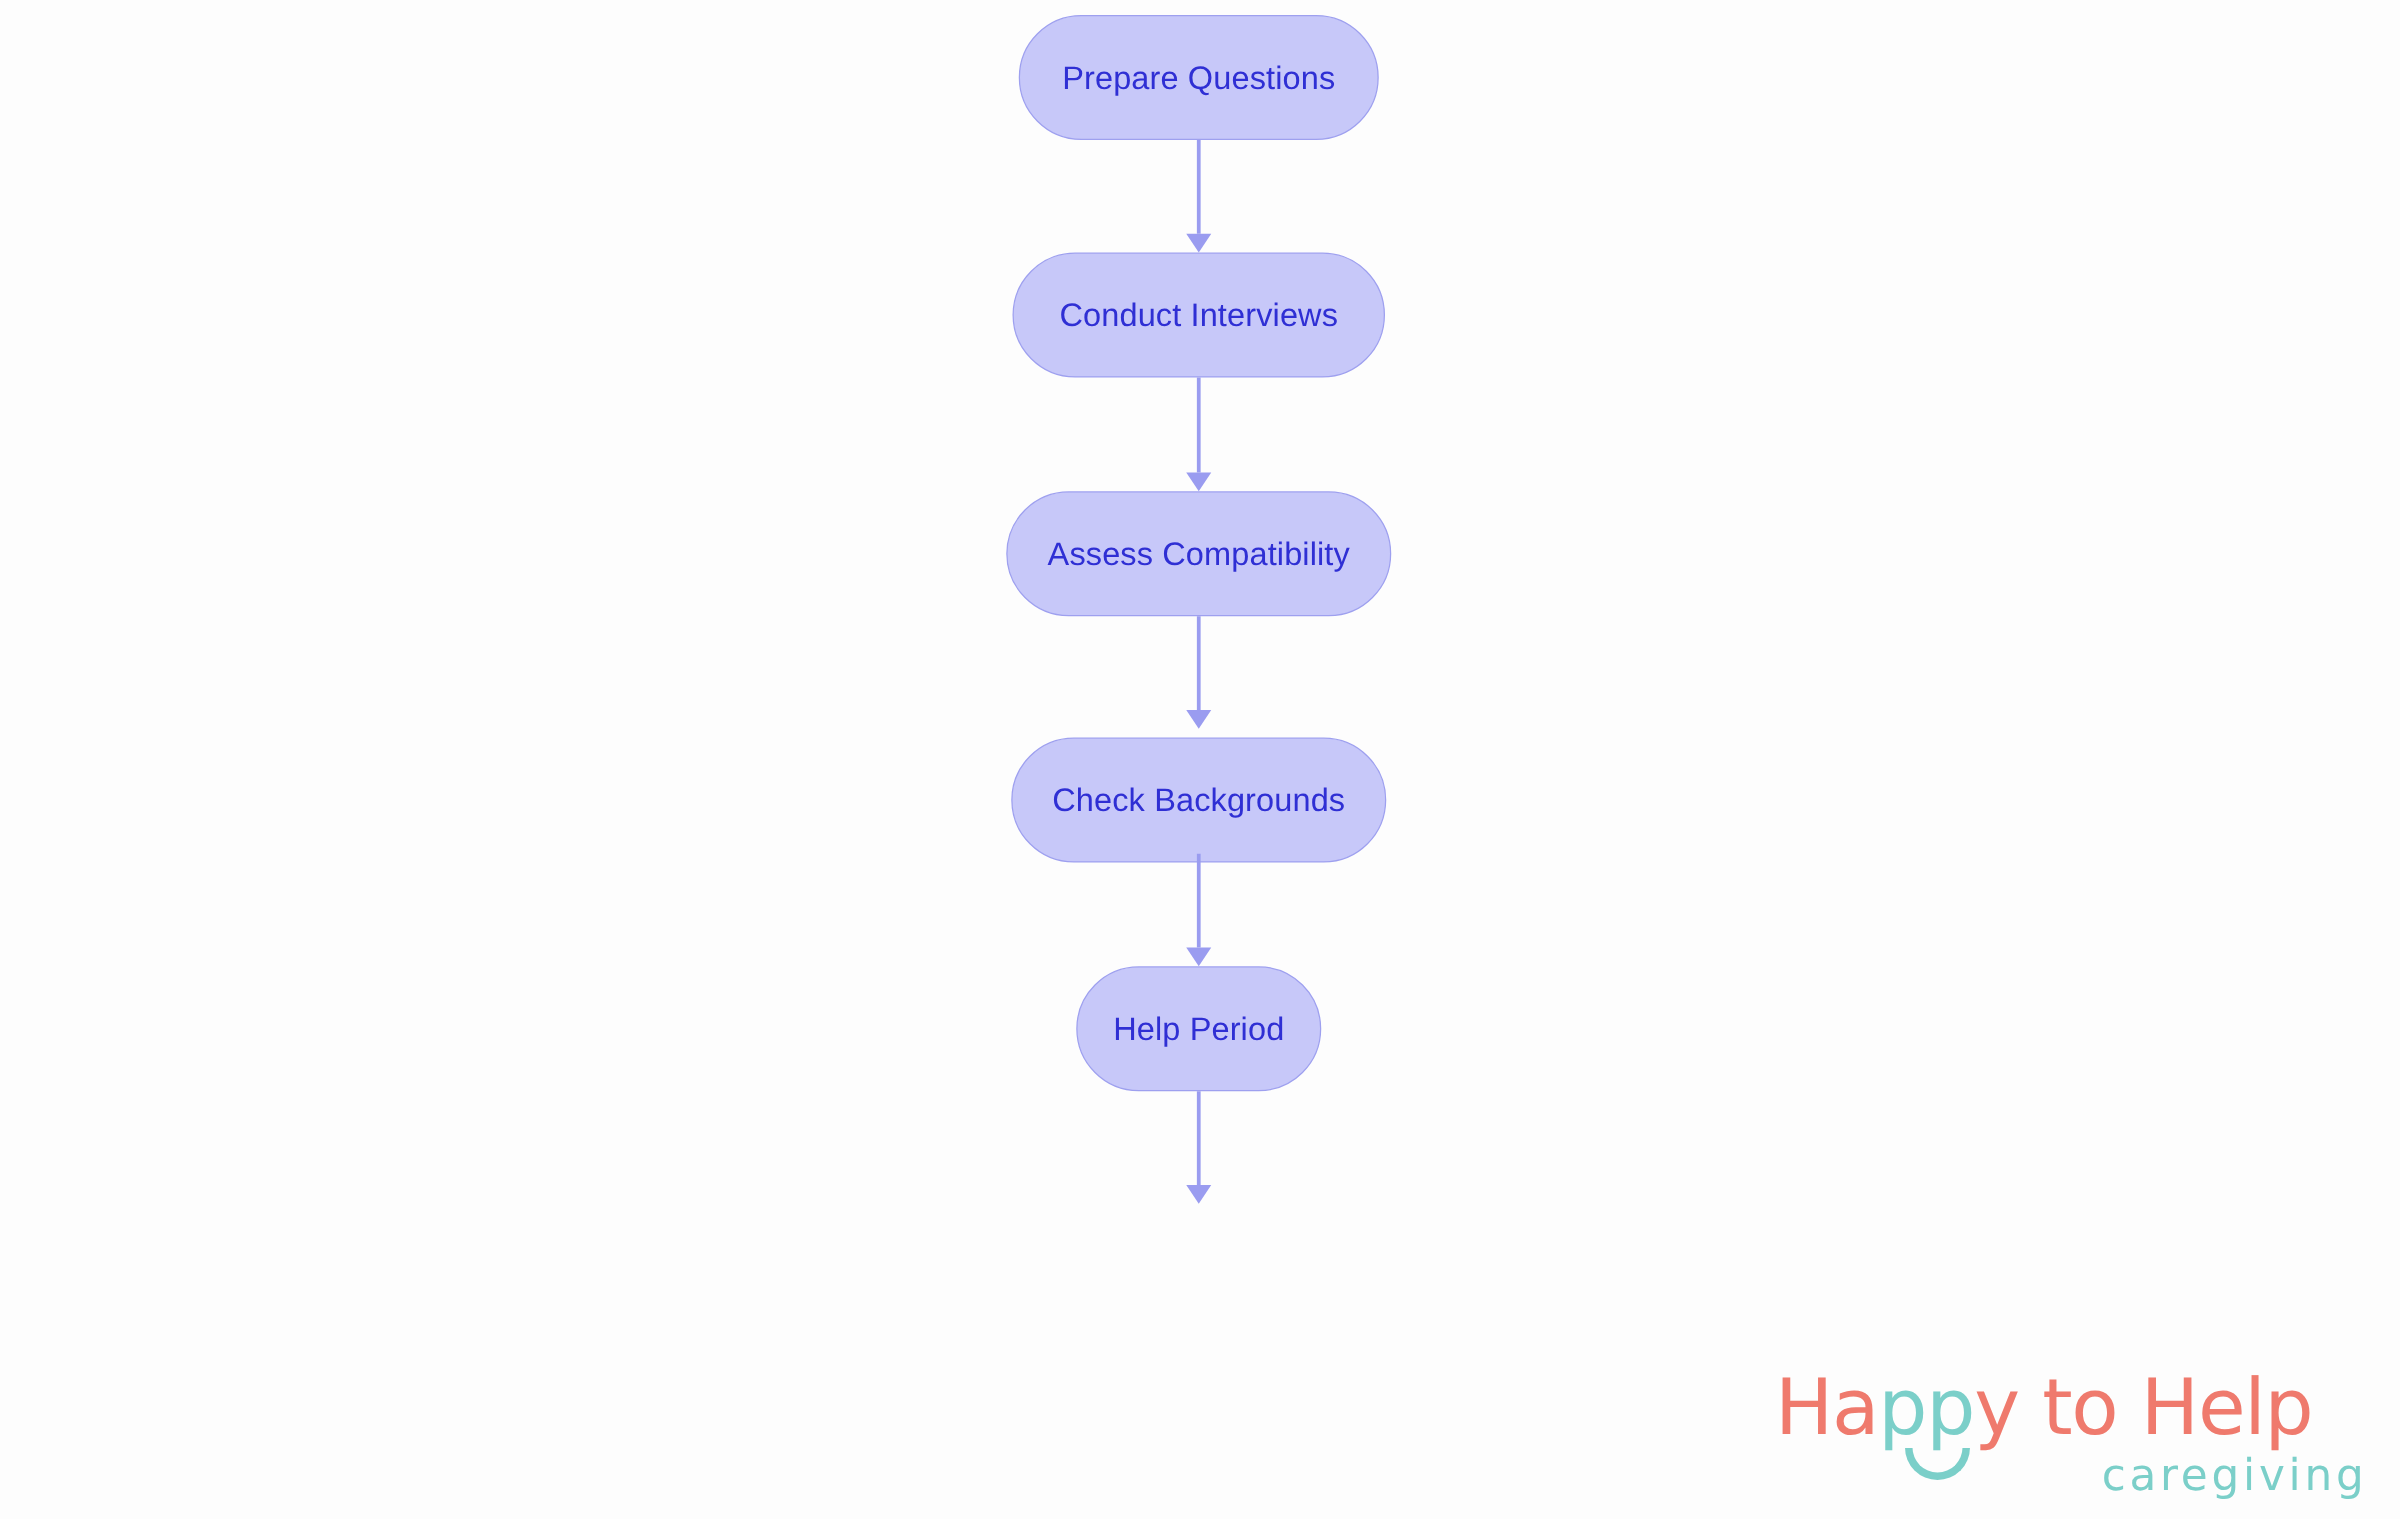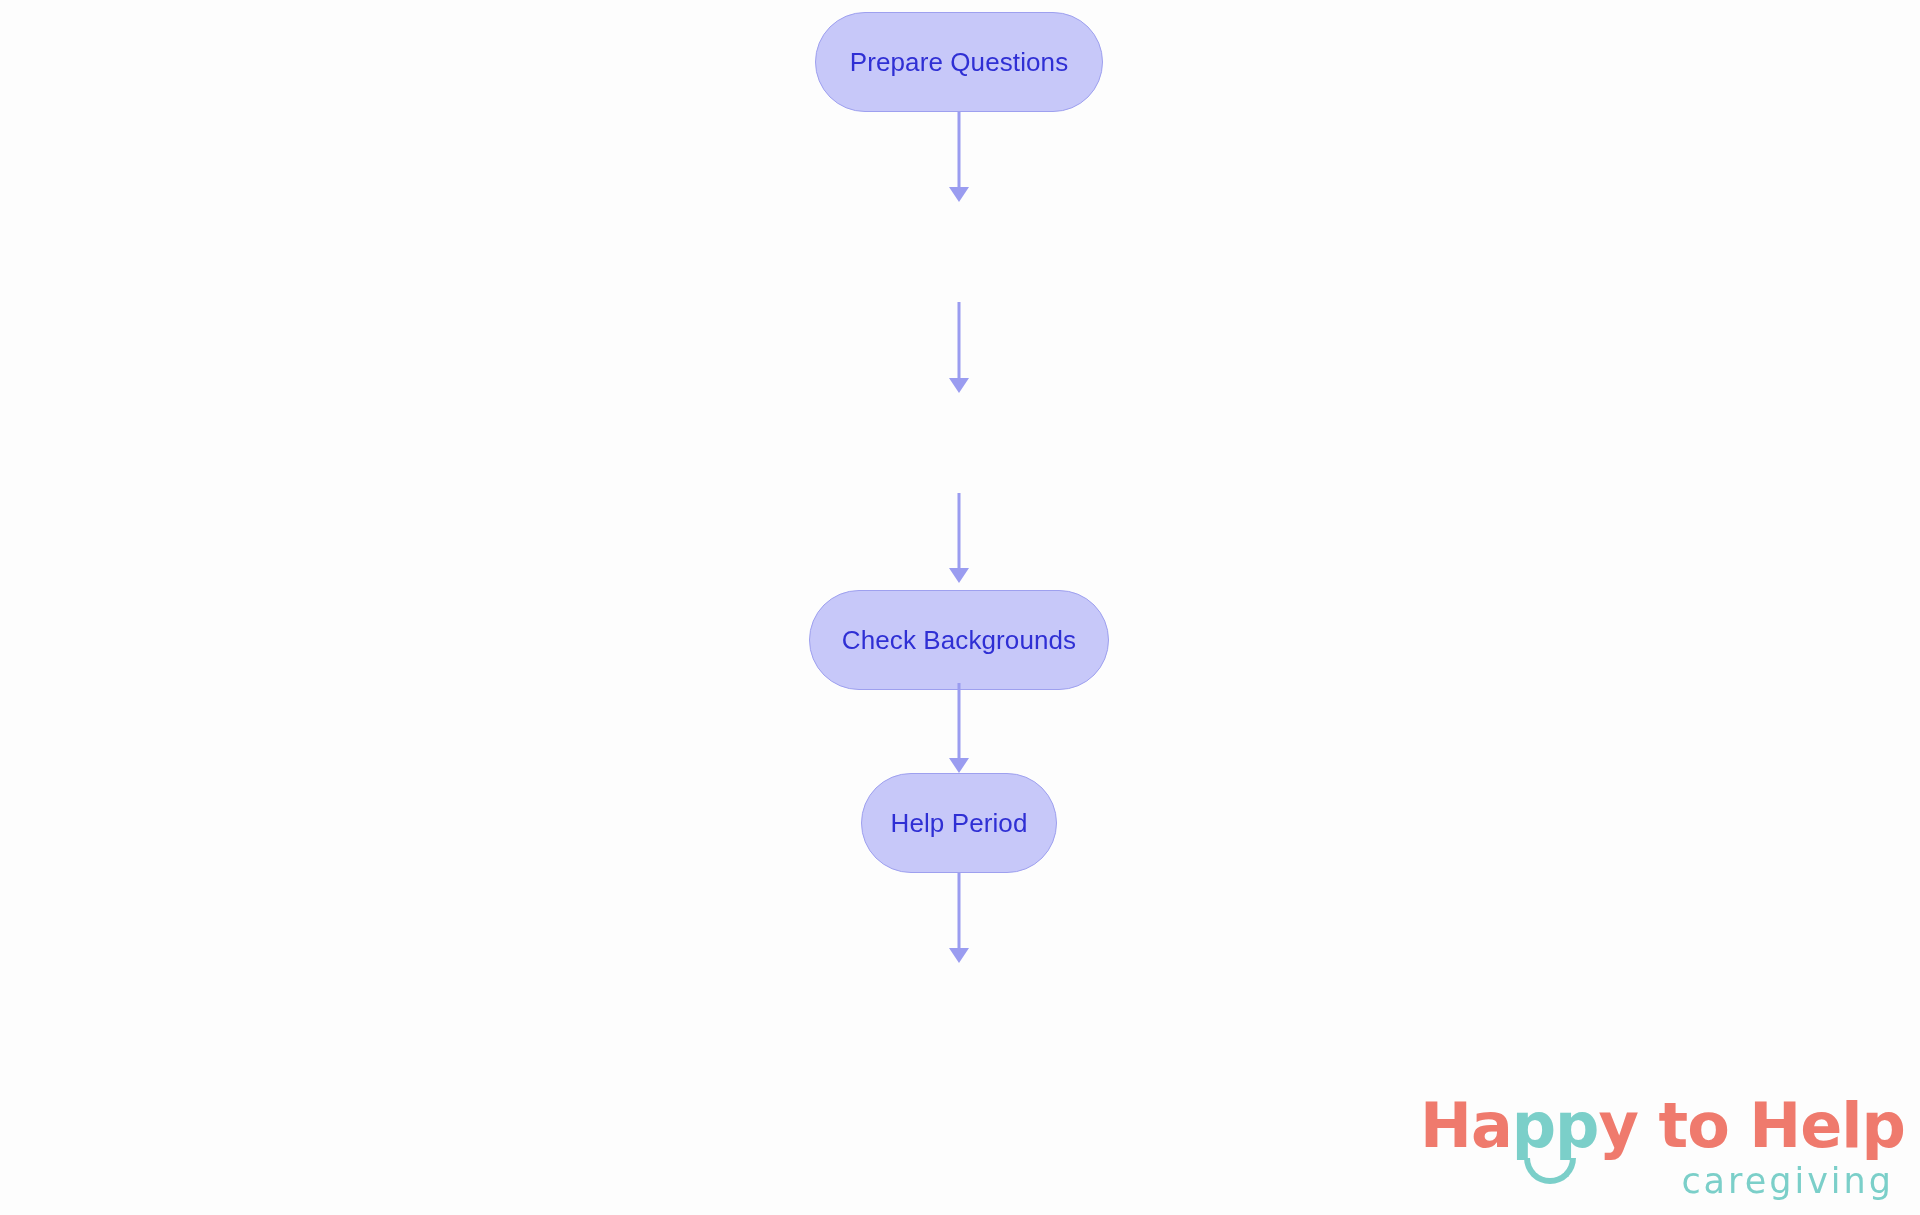--- a/index.html
+++ b/index.html
@@ -68,21 +68,21 @@
     position:absolute;
     left:1420px;
     top:1095px;
     width:480px;
     height:115px;
   }
   .logo-main {
     position:absolute;
     left:0; top:0;
     font-size:62px;
-    font-weight:bold;
+    font-weight:normal;
     letter-spacing:-1px;
     line-height:1;
     color:#ef7a6d;
     font-family:"DejaVu Sans", sans-serif;
     white-space:nowrap;
   }
   .logo-main .teal { color:#7bcfc9; }
   .logo-smile {
     position:absolute;
     left:104px;
@@ -113,26 +113,32 @@
 
     <div class="node" style="left:815px; top:12px; width:288px;">
       <span class="node-label">Prepare Questions</span>
     </div>
 
     <div class="connector" style="left:939px; top:112px; height:90px;">
       <div class="conn-line" style="height:75px;"></div>
       <div class="conn-head" style="top:75px;"></div>
     </div>
 
+    <div class="node" style="left:810px; top:202px; width:298px;">
+      <span class="node-label">Conduct Interviews</span>
+    </div>
 
     <div class="connector" style="left:939px; top:302px; height:91px;">
       <div class="conn-line" style="height:76px;"></div>
       <div class="conn-head" style="top:76px;"></div>
     </div>
 
+    <div class="node" style="left:805px; top:393px; width:308px;">
+      <span class="node-label">Assess Compatibility</span>
+    </div>
 
     <div class="connector" style="left:939px; top:493px; height:90px;">
       <div class="conn-line" style="height:75px;"></div>
       <div class="conn-head" style="top:75px;"></div>
     </div>
 
     <div class="node" style="left:809px; top:590px; width:300px;">
       <span class="node-label">Check Backgrounds</span>
     </div>
 

